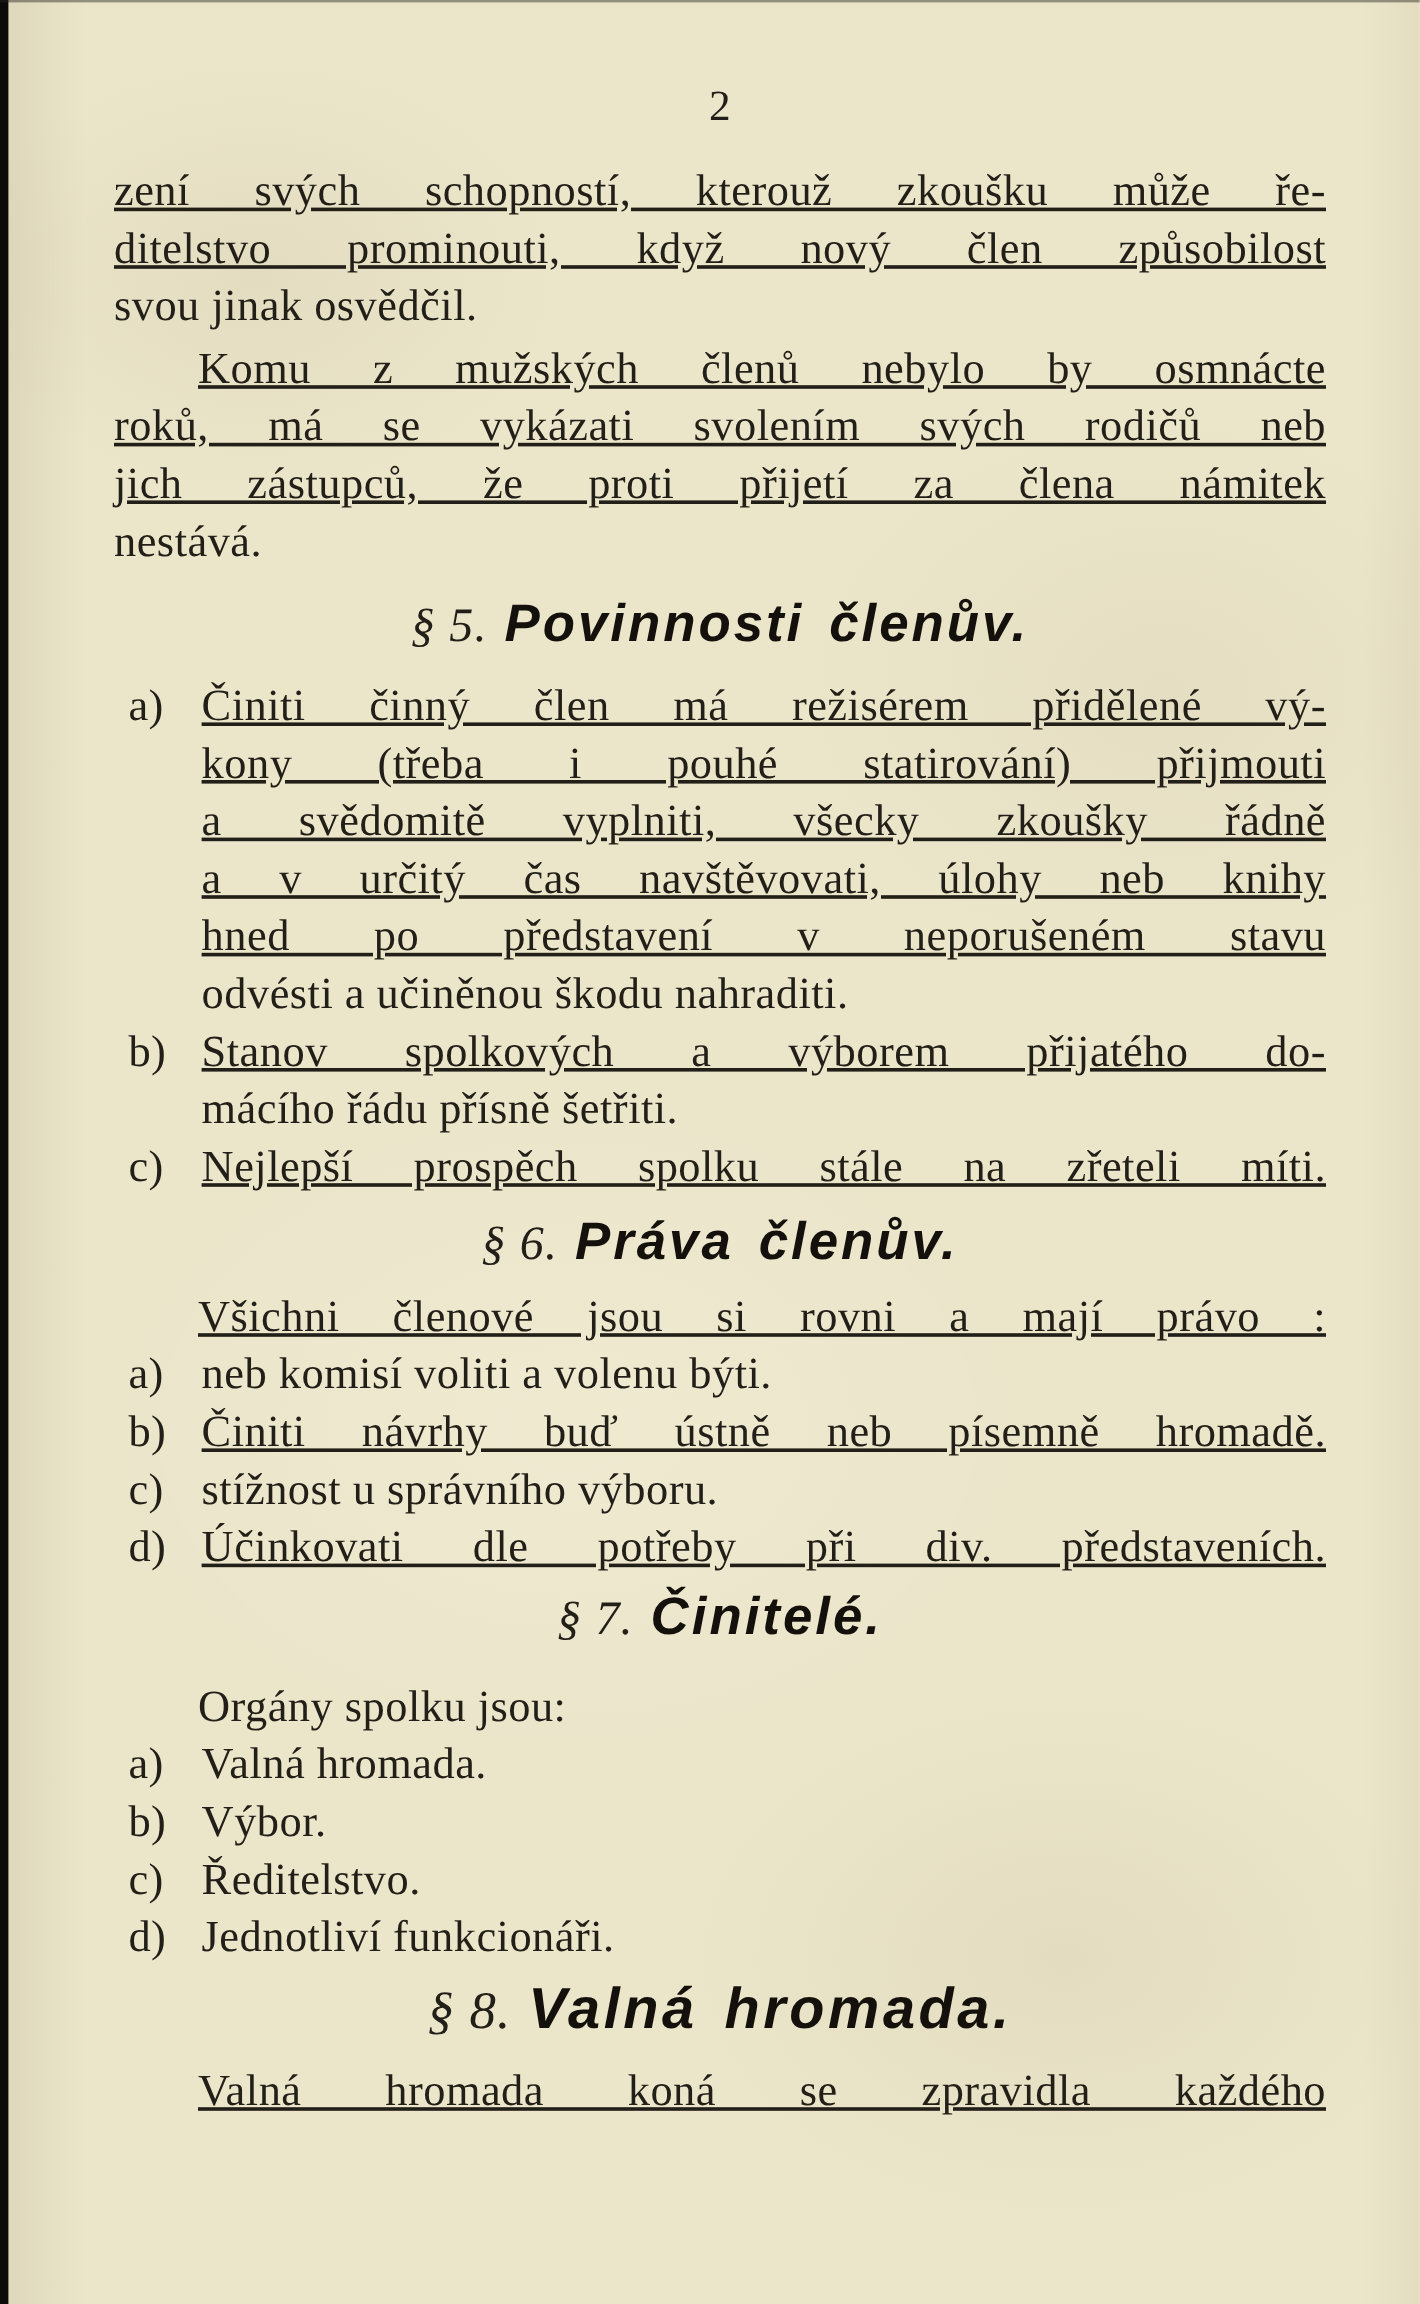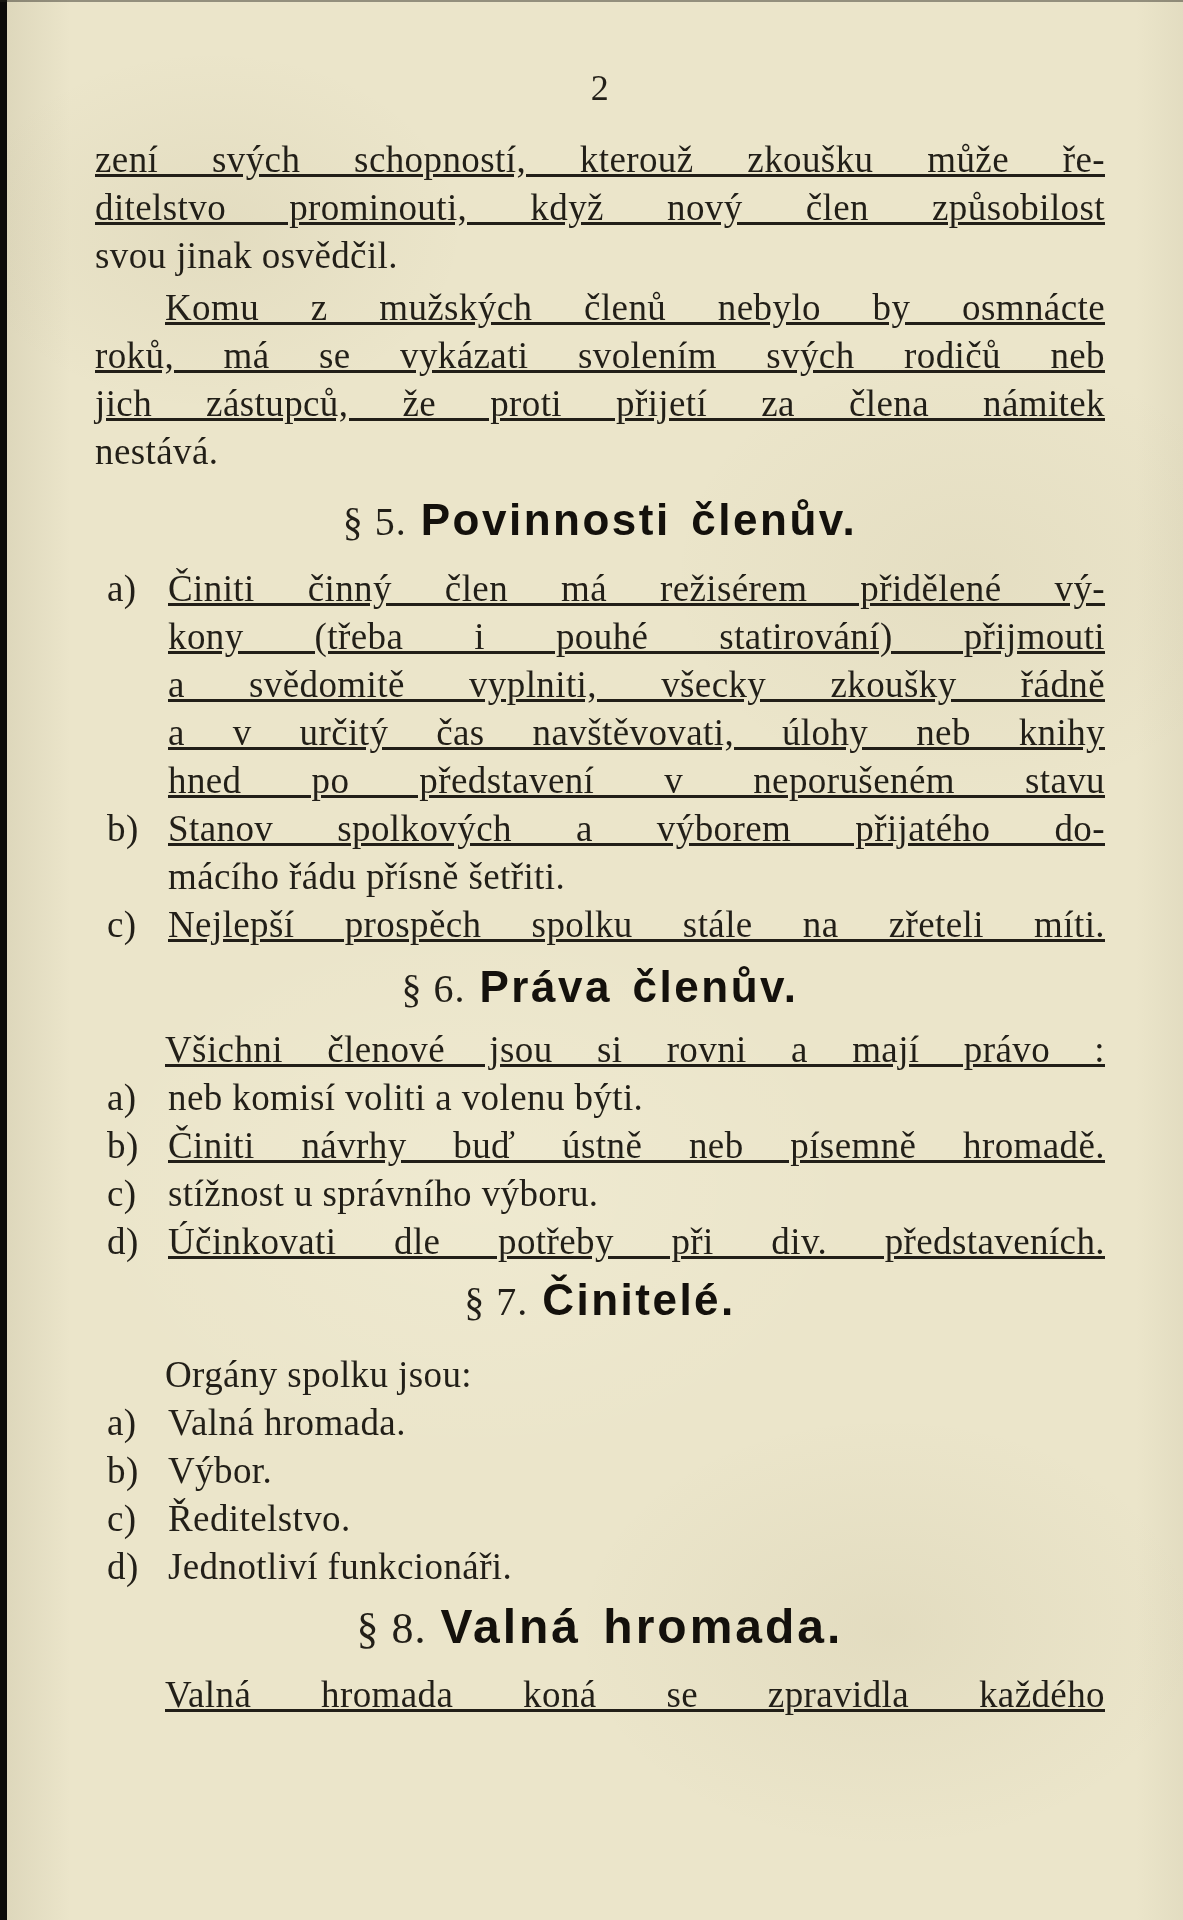--- a/index.html
+++ b/index.html
@@ -35,20 +35,21 @@
   }
   .para{ }
   .line{text-align:left;}
   .just{text-align:justify;text-align-last:justify;text-decoration:underline;-moz-text-align-last:justify;}
   .ind{text-indent:70px;}
   .mt4{margin-top:4px;}
 
   .sec-head{
     text-align:center;line-height:56px;margin:16px 0 14px;
     white-space:nowrap;
+    font-style:italic;
   }
   .sec-head .sym{font-size:40px;letter-spacing:1px;}
   .sec-head .ttl{
     font-family:"Liberation Sans","DejaVu Sans",sans-serif;
     font-weight:bold;font-size:44px;color:#14110c;
     letter-spacing:2.5px;word-spacing:6px;margin-left:14px;
   }
   .sec-head.big{line-height:60px;margin:6px 0 10px;}
   .sec-head.big .sym{font-size:44px;}
   .sec-head.big .ttl{font-size:48px;letter-spacing:3px;}
@@ -86,20 +87,21 @@
   </div>
   <div>
       <div class="item">
         <div class="item-label">a)</div>
         <div class="item-body">
           <div class="line just">Činiti činný člen má režisérem přidělené vý-</div>
           <div class="line just">kony (třeba i pouhé statirování) přijmouti</div>
           <div class="line just">a svědomitě vyplniti, všecky zkoušky řádně</div>
           <div class="line just">a v určitý čas navštěvovati, úlohy neb knihy</div>
           <div class="line just">hned po představení v neporušeném stavu</div>
+          <div class="line">odvésti a učiněnou škodu nahraditi.</div>
         </div>
       </div>
       <div class="item">
         <div class="item-label">b)</div>
         <div class="item-body">
           <div class="line just">Stanov spolkových a výborem přijatého do-</div>
           <div class="line">mácího řádu přísně šetřiti.</div>
         </div>
       </div>
       <div class="item">

